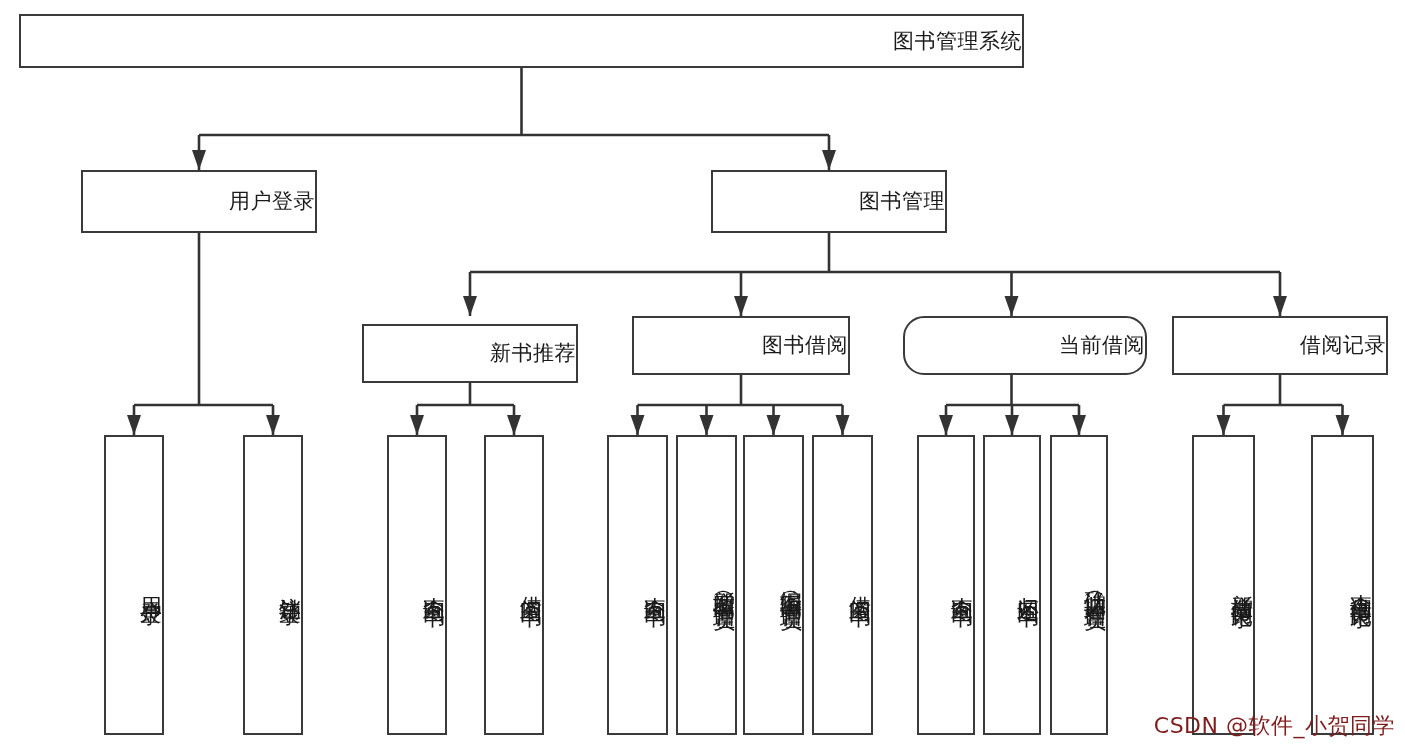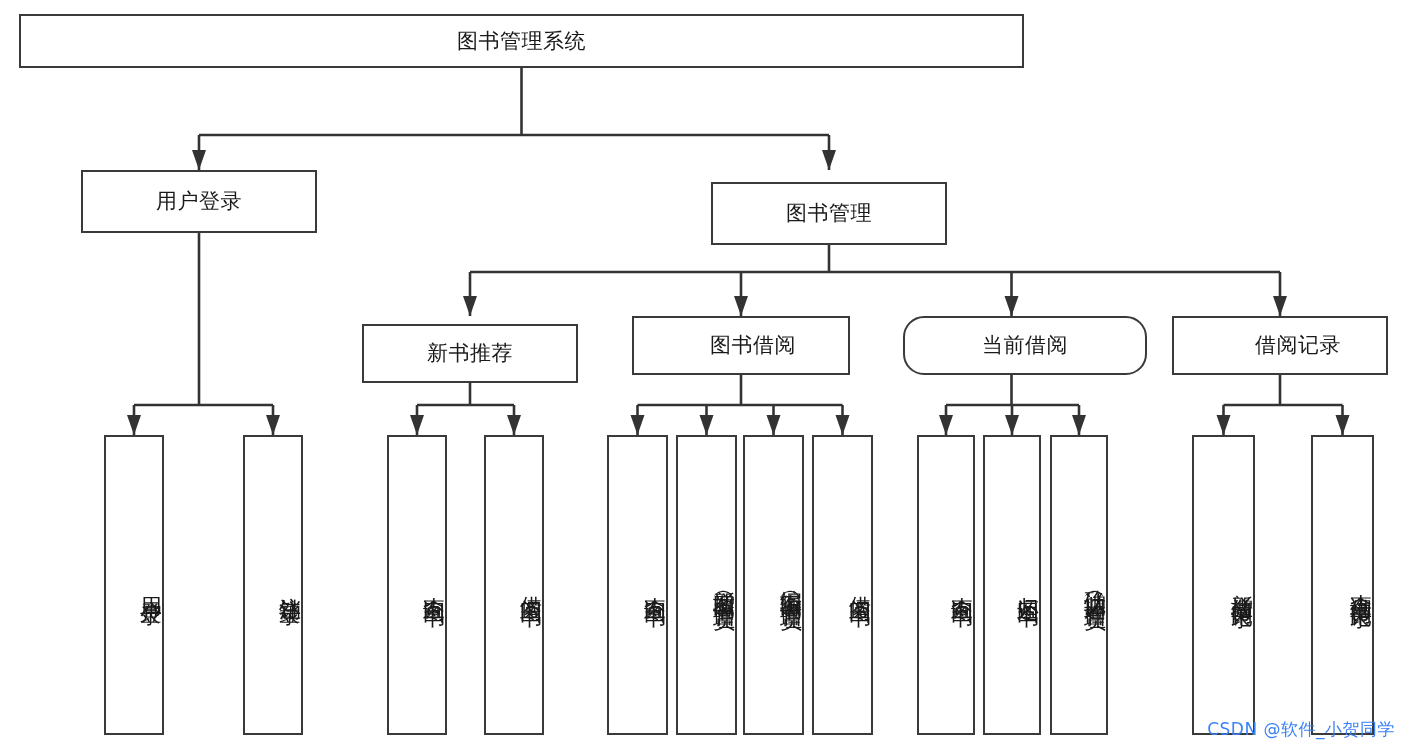--- a/index.html
+++ b/index.html
@@ -11,23 +11,23 @@
         border:2px solid #3a3a3a;display:flex;align-items:center;
         justify-content:center;overflow:hidden;}
   .node .label{color:#1a1a1a;text-align:center;line-height:1.18;
         white-space:pre;letter-spacing:0.5px;}
   .node.horiz .label{font-size:21px;}
   .node.vert{align-items:flex-start;padding-top:0;}
   .node.vert .label{writing-mode:vertical-rl;text-orientation:upright;
         font-size:22px;letter-spacing:3px;line-height:1.0;
         width:100%;display:block;text-align:center;}
   .vert-inner{width:100%;height:100%;display:flex;align-items:center;
-        justify-content:center;}
-  .watermark{position:absolute;right:10px;bottom:6px;font-size:17px;
-        color:#3b82f6;white-space:nowrap;letter-spacing:0.5px;}
+        justify-content:flex-end;}
+  .watermark{position:absolute;right:10px;bottom:6px;font-size:22px;
+        color:#7f1d1d;white-space:nowrap;letter-spacing:0.5px;}
 </style>
 </head>
 <body>
 
 <div id="diagram-root">
   <svg class="edges" viewBox="0 0 1405 747" xmlns="http://www.w3.org/2000/svg">
       <line x1="521.5" y1="68" x2="521.5" y2="135" stroke="#333333" stroke-width="2.6"></line>
       <line x1="199" y1="135" x2="829" y2="135" stroke="#333333" stroke-width="2.6"></line>
       <line x1="199" y1="135" x2="199" y2="170" stroke="#333333" stroke-width="2.6"></line>
       <polygon points="192,150 206,150 199,170" fill="#333333"></polygon>
@@ -84,21 +84,21 @@
       <div class="node horiz" style="left: 19px; top: 14px; width: 1005px; height: 54px;">
         <div class="vert-inner">
           <span class="label">图书管理系统</span>
         </div>
       </div>
       <div class="node horiz" style="left: 81px; top: 170px; width: 236px; height: 63px;">
         <div class="vert-inner">
           <span class="label">用户登录</span>
         </div>
       </div>
-      <div class="node horiz" style="left: 711px; top: 182px; width: 236px; height: 63px;">
+      <div class="node horiz" style="left: 711px; top: 170px; width: 236px; height: 63px;">
         <div class="vert-inner">
           <span class="label">图书管理</span>
         </div>
       </div>
       <div class="node horiz" style="left: 362px; top: 316px; width: 216px; height: 59px; margin-top: 8px;">
         <div class="vert-inner">
           <span class="label">新书推荐</span>
         </div>
       </div>
       <div class="node horiz" style="left: 632px; top: 316px; width: 218px; height: 59px; padding-left: 24px;">

